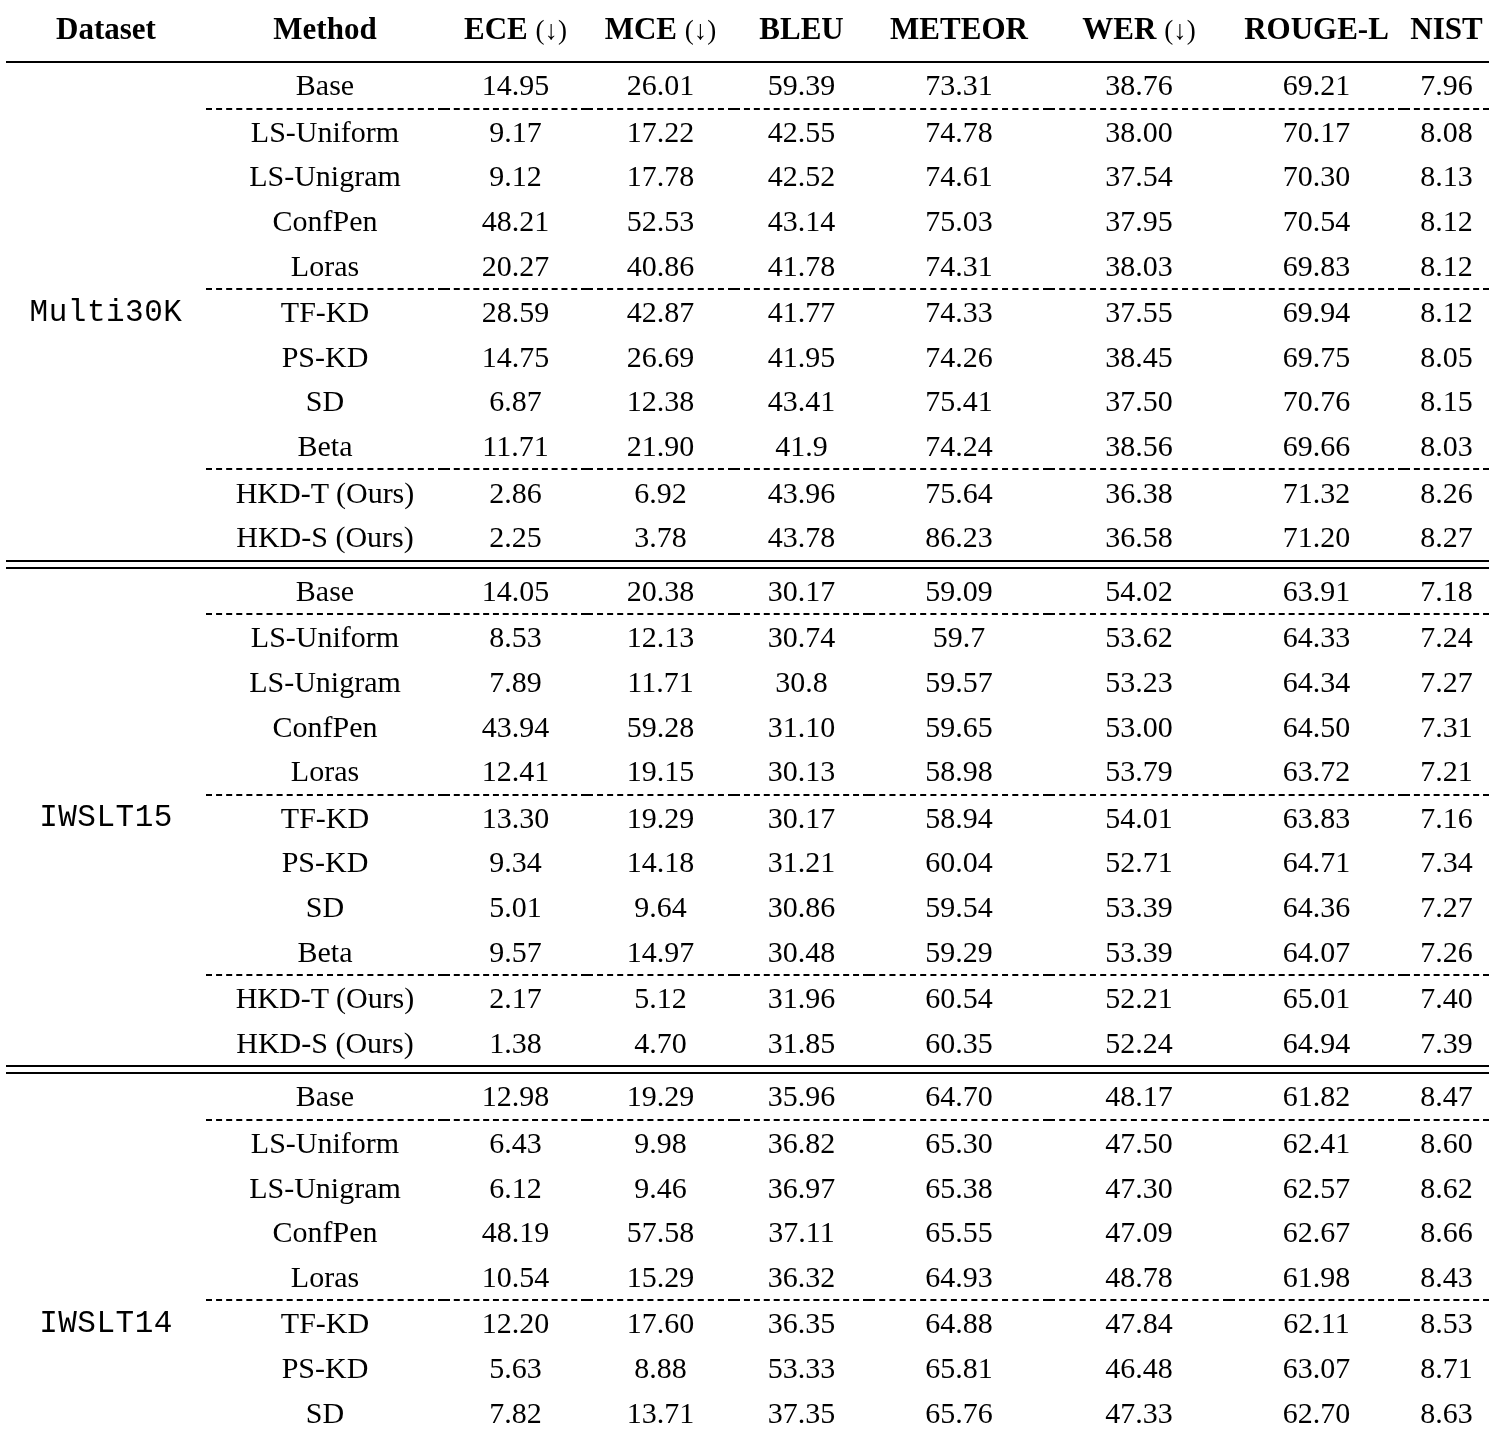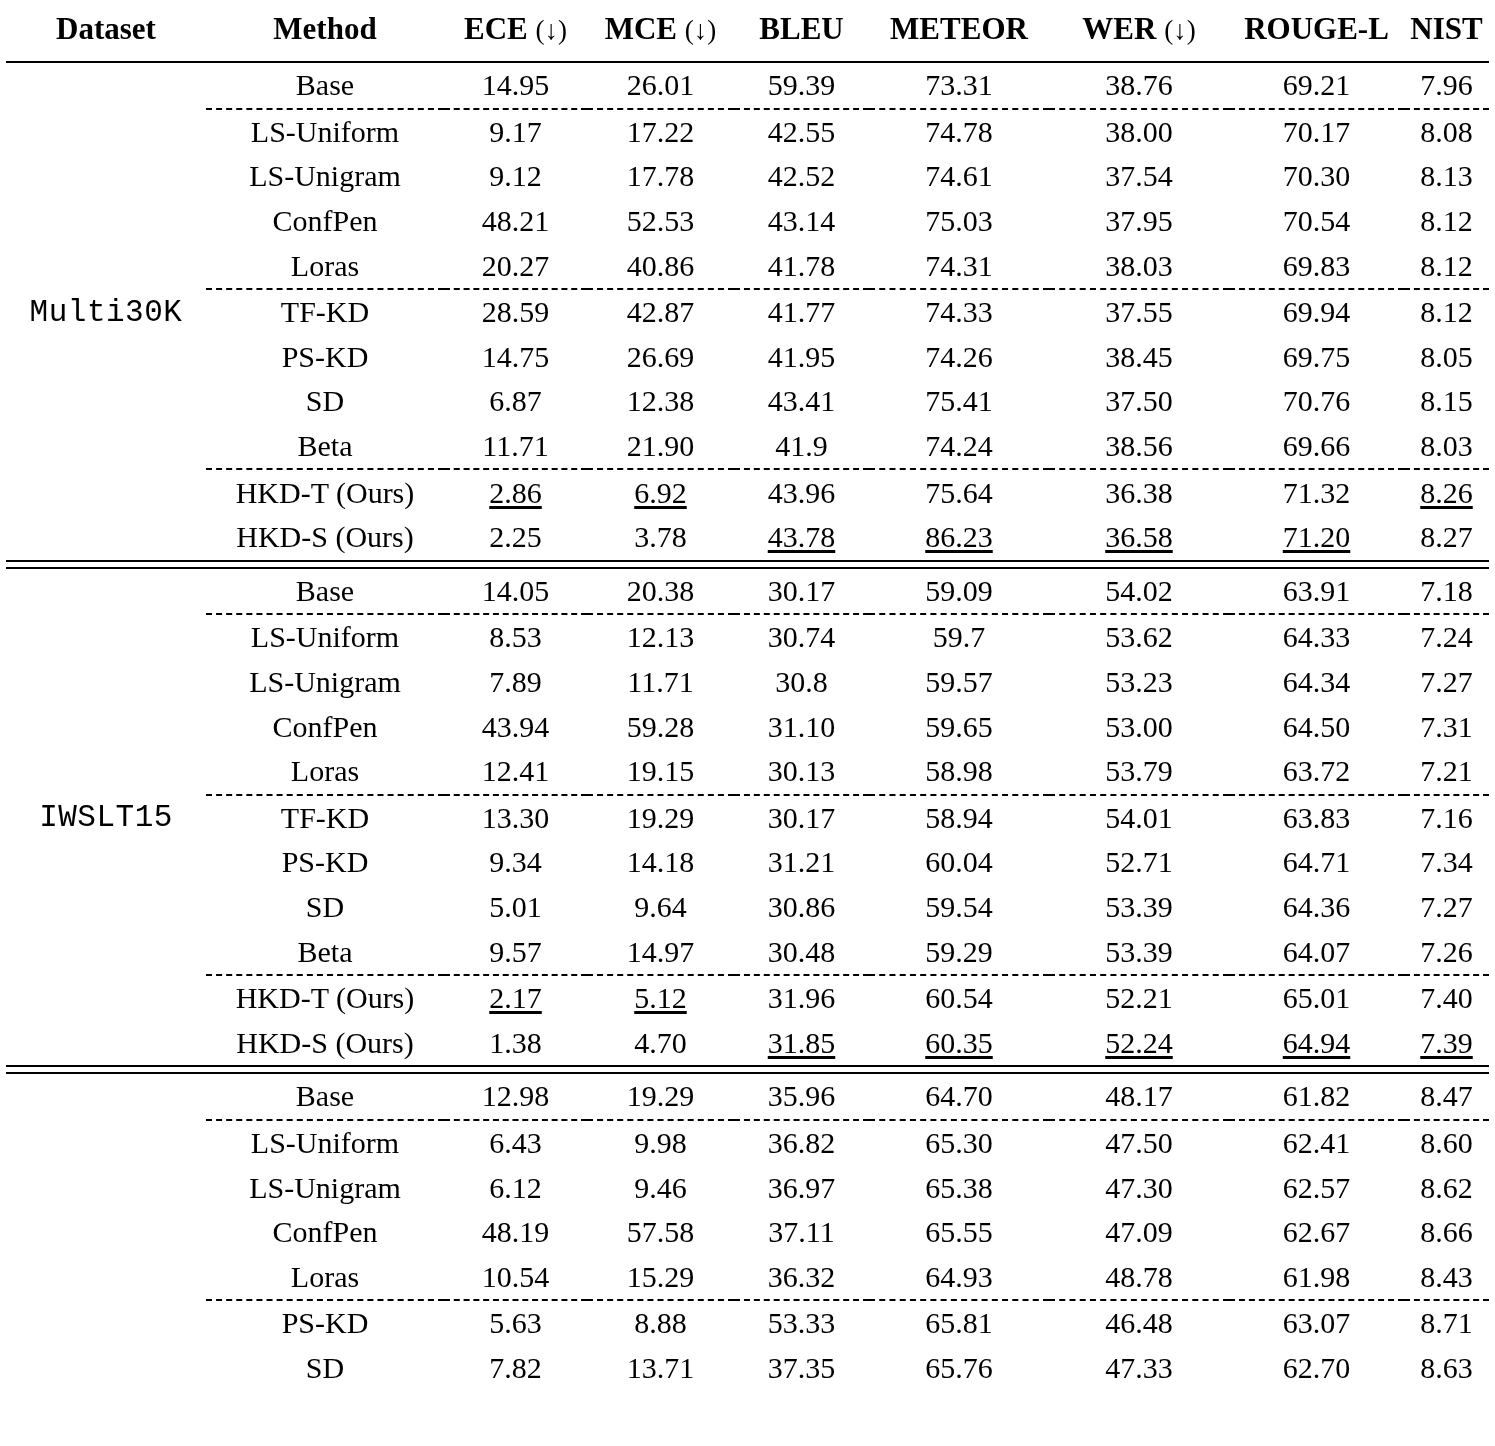--- a/index.html
+++ b/index.html
@@ -106,21 +106,21 @@
     letter-spacing: 0.5px;
   }
 
   
   td.vdiv-left {
     border-right: 2.5px dashed #000;
   }
 
   
   .b  { font-weight: normal; }
-  .u  { text-decoration: underline; text-underline-offset: 3px; }
+  .u  { text-underline-offset: 3px; }
 
   
   td.dataset-cell { text-align: center; }
 </style>
 </head>
 <body>
 
 <div class="table-wrap">
   <table class="results">
     <colgroup>
@@ -482,20 +482,31 @@
           <td class="">64.93</td>
           <td class="">48.78</td>
           <td class="">61.98</td>
           <td class="">8.43</td>
         </tr>
         <tr class="dashsep">
           <td></td>
           <td class="seg" colspan="8"></td>
         </tr>
         <tr class="drow">
+          <td class="dataset-cell">IWSLT14</td>
+          <td>TF-KD</td>
+          <td class="">12.20</td>
+          <td class="vdiv-left">17.60</td>
+          <td class="">36.35</td>
+          <td class="">64.88</td>
+          <td class="">47.84</td>
+          <td class="">62.11</td>
+          <td class="">8.53</td>
+        </tr>
+        <tr class="drow">
           <td class="dataset-cell"></td>
           <td>PS-KD</td>
           <td class="">5.63</td>
           <td class="vdiv-left">8.88</td>
           <td class="">53.33</td>
           <td class="">65.81</td>
           <td class="">46.48</td>
           <td class="">63.07</td>
           <td class="">8.71</td>
         </tr>

